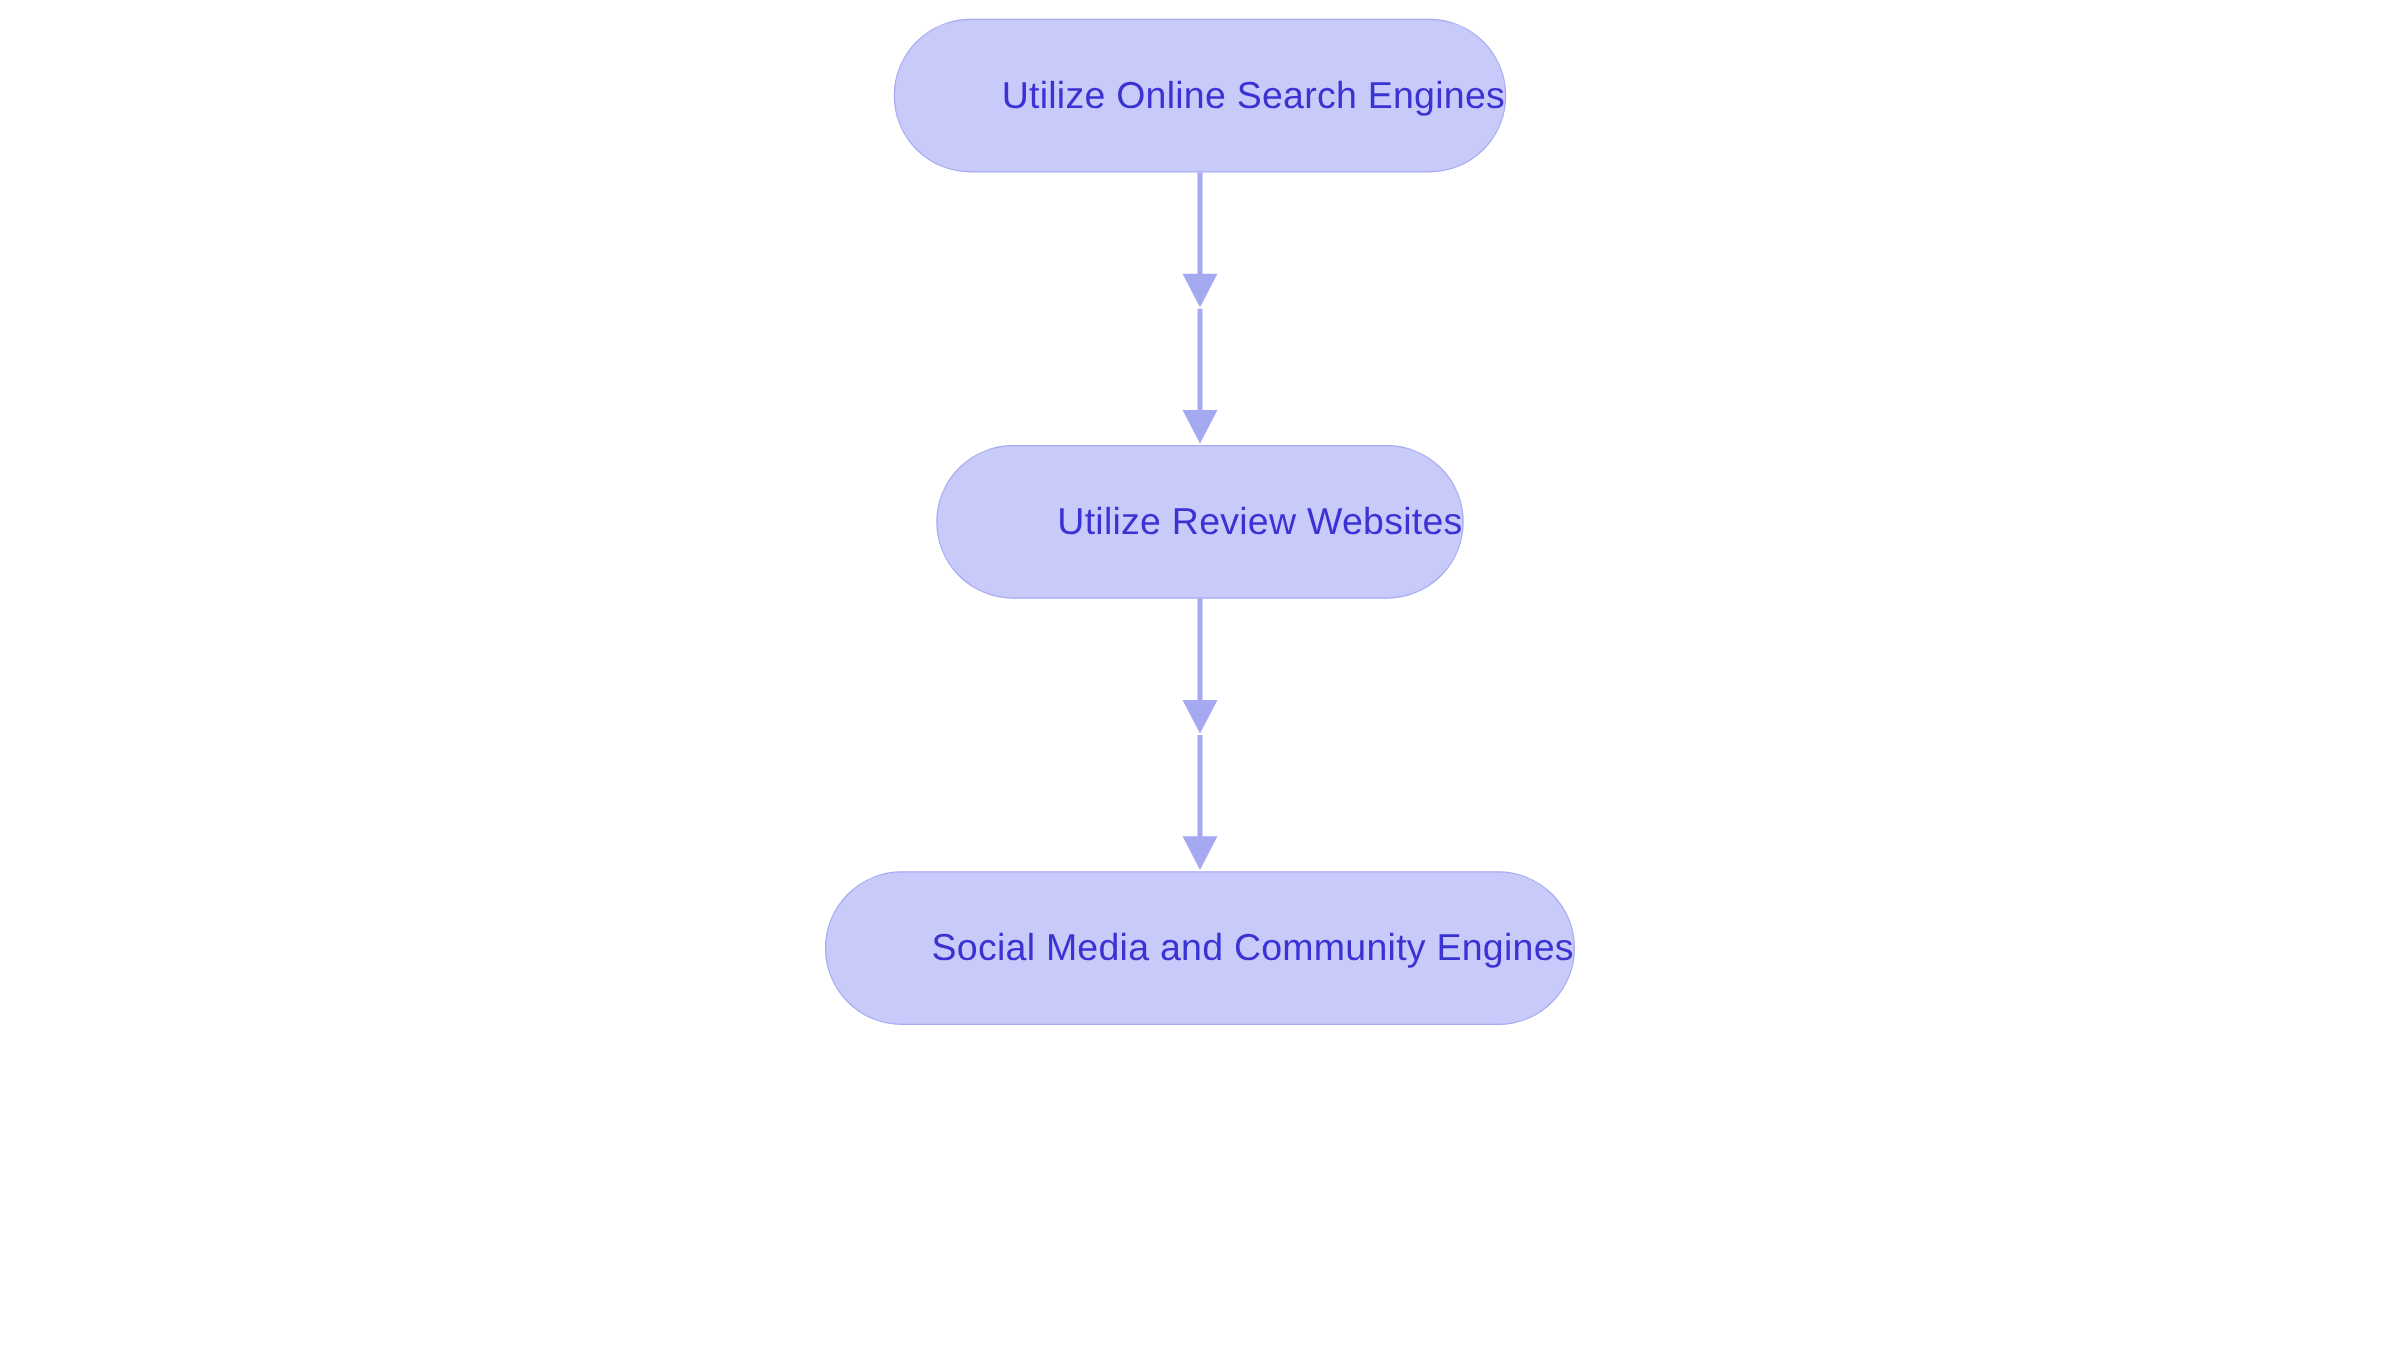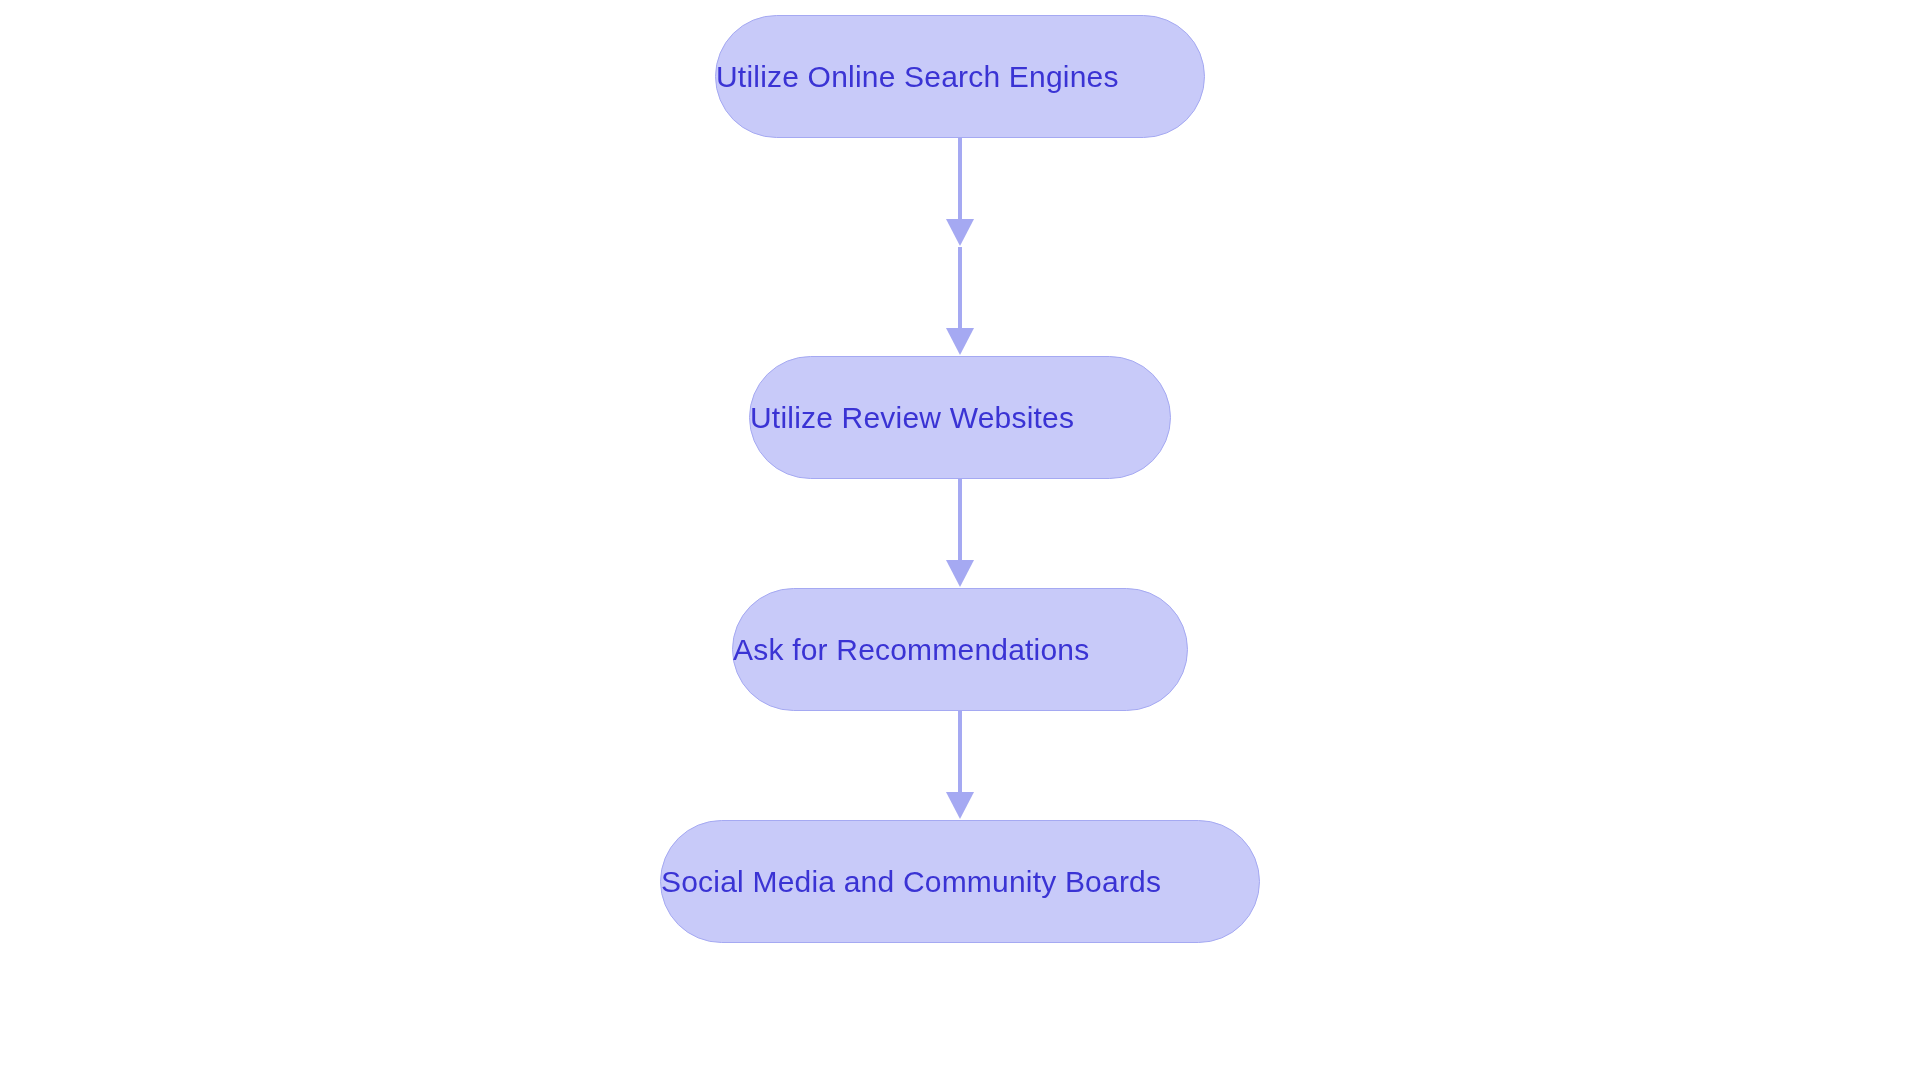--- a/index.html
+++ b/index.html
@@ -36,21 +36,21 @@
   }
 
   .node {
     box-sizing: border-box;
     height: 123px;
     border-radius: 62px;
     background: #c8caf9;
     border: 1.6px solid #a5a9f2;
     display: flex;
     align-items: center;
-    justify-content: flex-start;
+    justify-content: flex-end;
     flex: 0 0 auto;
   }
 
   .node-label {
     font-family: "Liberation Sans", sans-serif;
     font-size: 30px;
     font-weight: 400;
     color: #3a33d4;
     letter-spacing: 0.2px;
     white-space: nowrap;
@@ -96,27 +96,24 @@
 
     <div class="node node-w3">
       <span class="node-label">Utilize Review Websites</span>
     </div>
 
     <svg class="connector" viewBox="0 0 40 109" preserveAspectRatio="none">
       <line x1="20" y1="0" x2="20" y2="83" stroke="#a5a9f2" stroke-width="4"></line>
       <polygon points="6,81 34,81 20,108" fill="#a5a9f2"></polygon>
     </svg>
 
-    <div class="node node-w4">
-      <span class="node-label">Ask for Recommendations</span>
-    </div>
 
     <svg class="connector" viewBox="0 0 40 109" preserveAspectRatio="none">
       <line x1="20" y1="0" x2="20" y2="83" stroke="#a5a9f2" stroke-width="4"></line>
       <polygon points="6,81 34,81 20,108" fill="#a5a9f2"></polygon>
     </svg>
 
     <div class="node node-w5">
-      <span class="node-label">Social Media and Community Boards</span>
+      <span class="node-label">Social Media and Community Engines</span>
     </div>
 
   </div>
 </div>
 
 </body></html>

